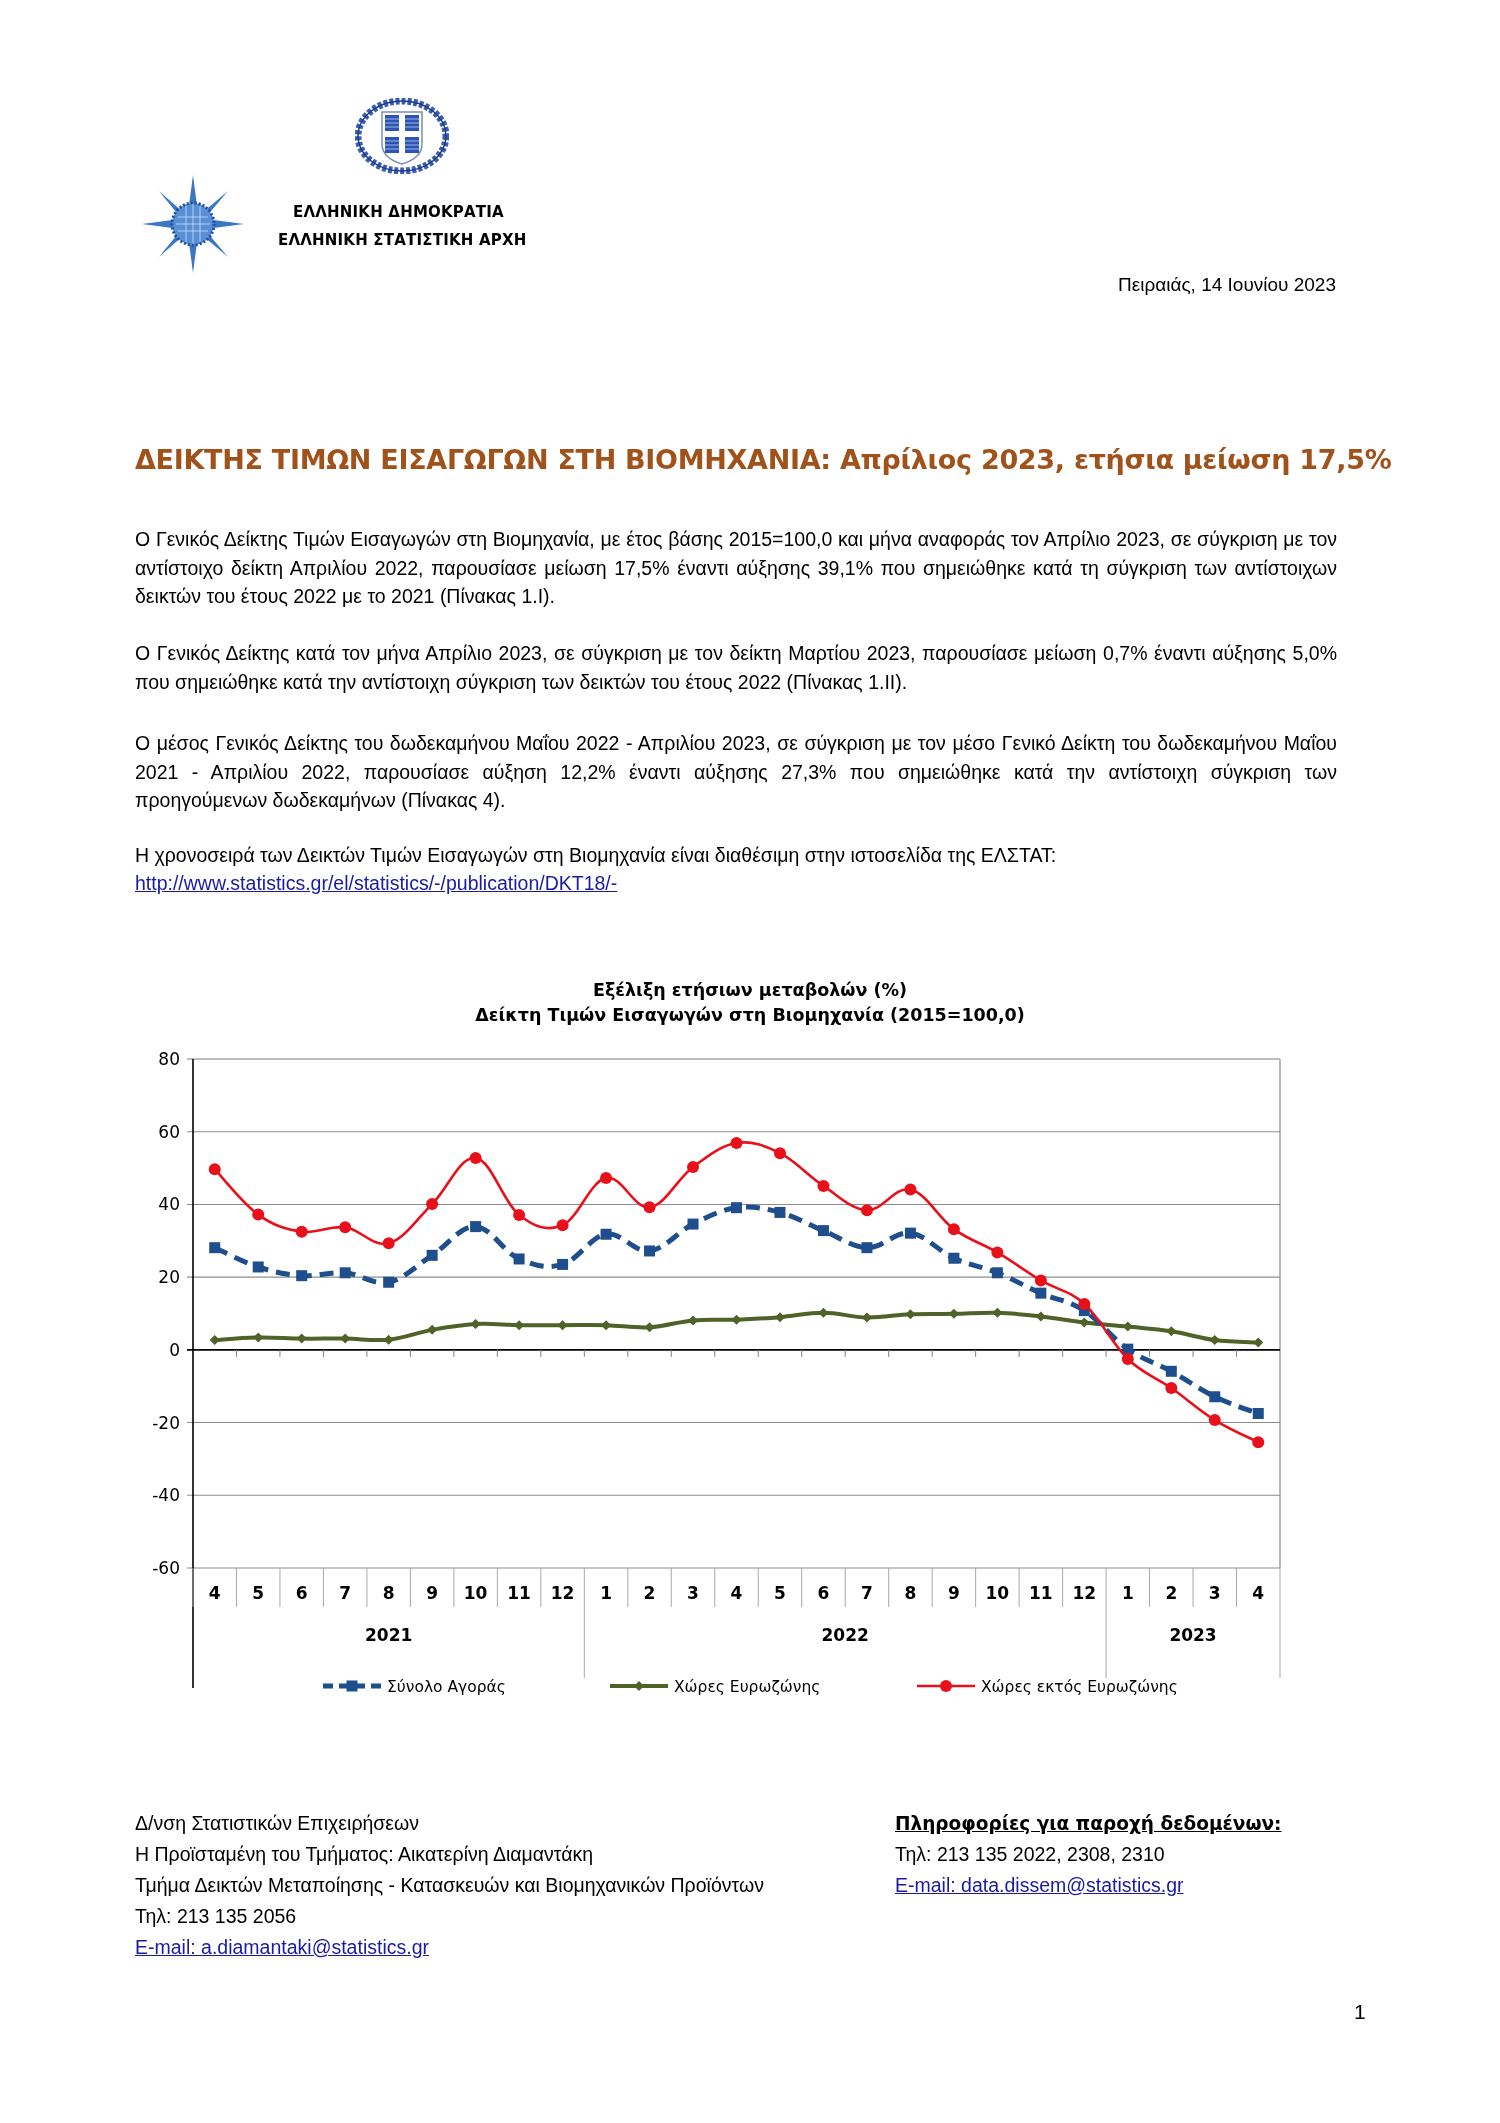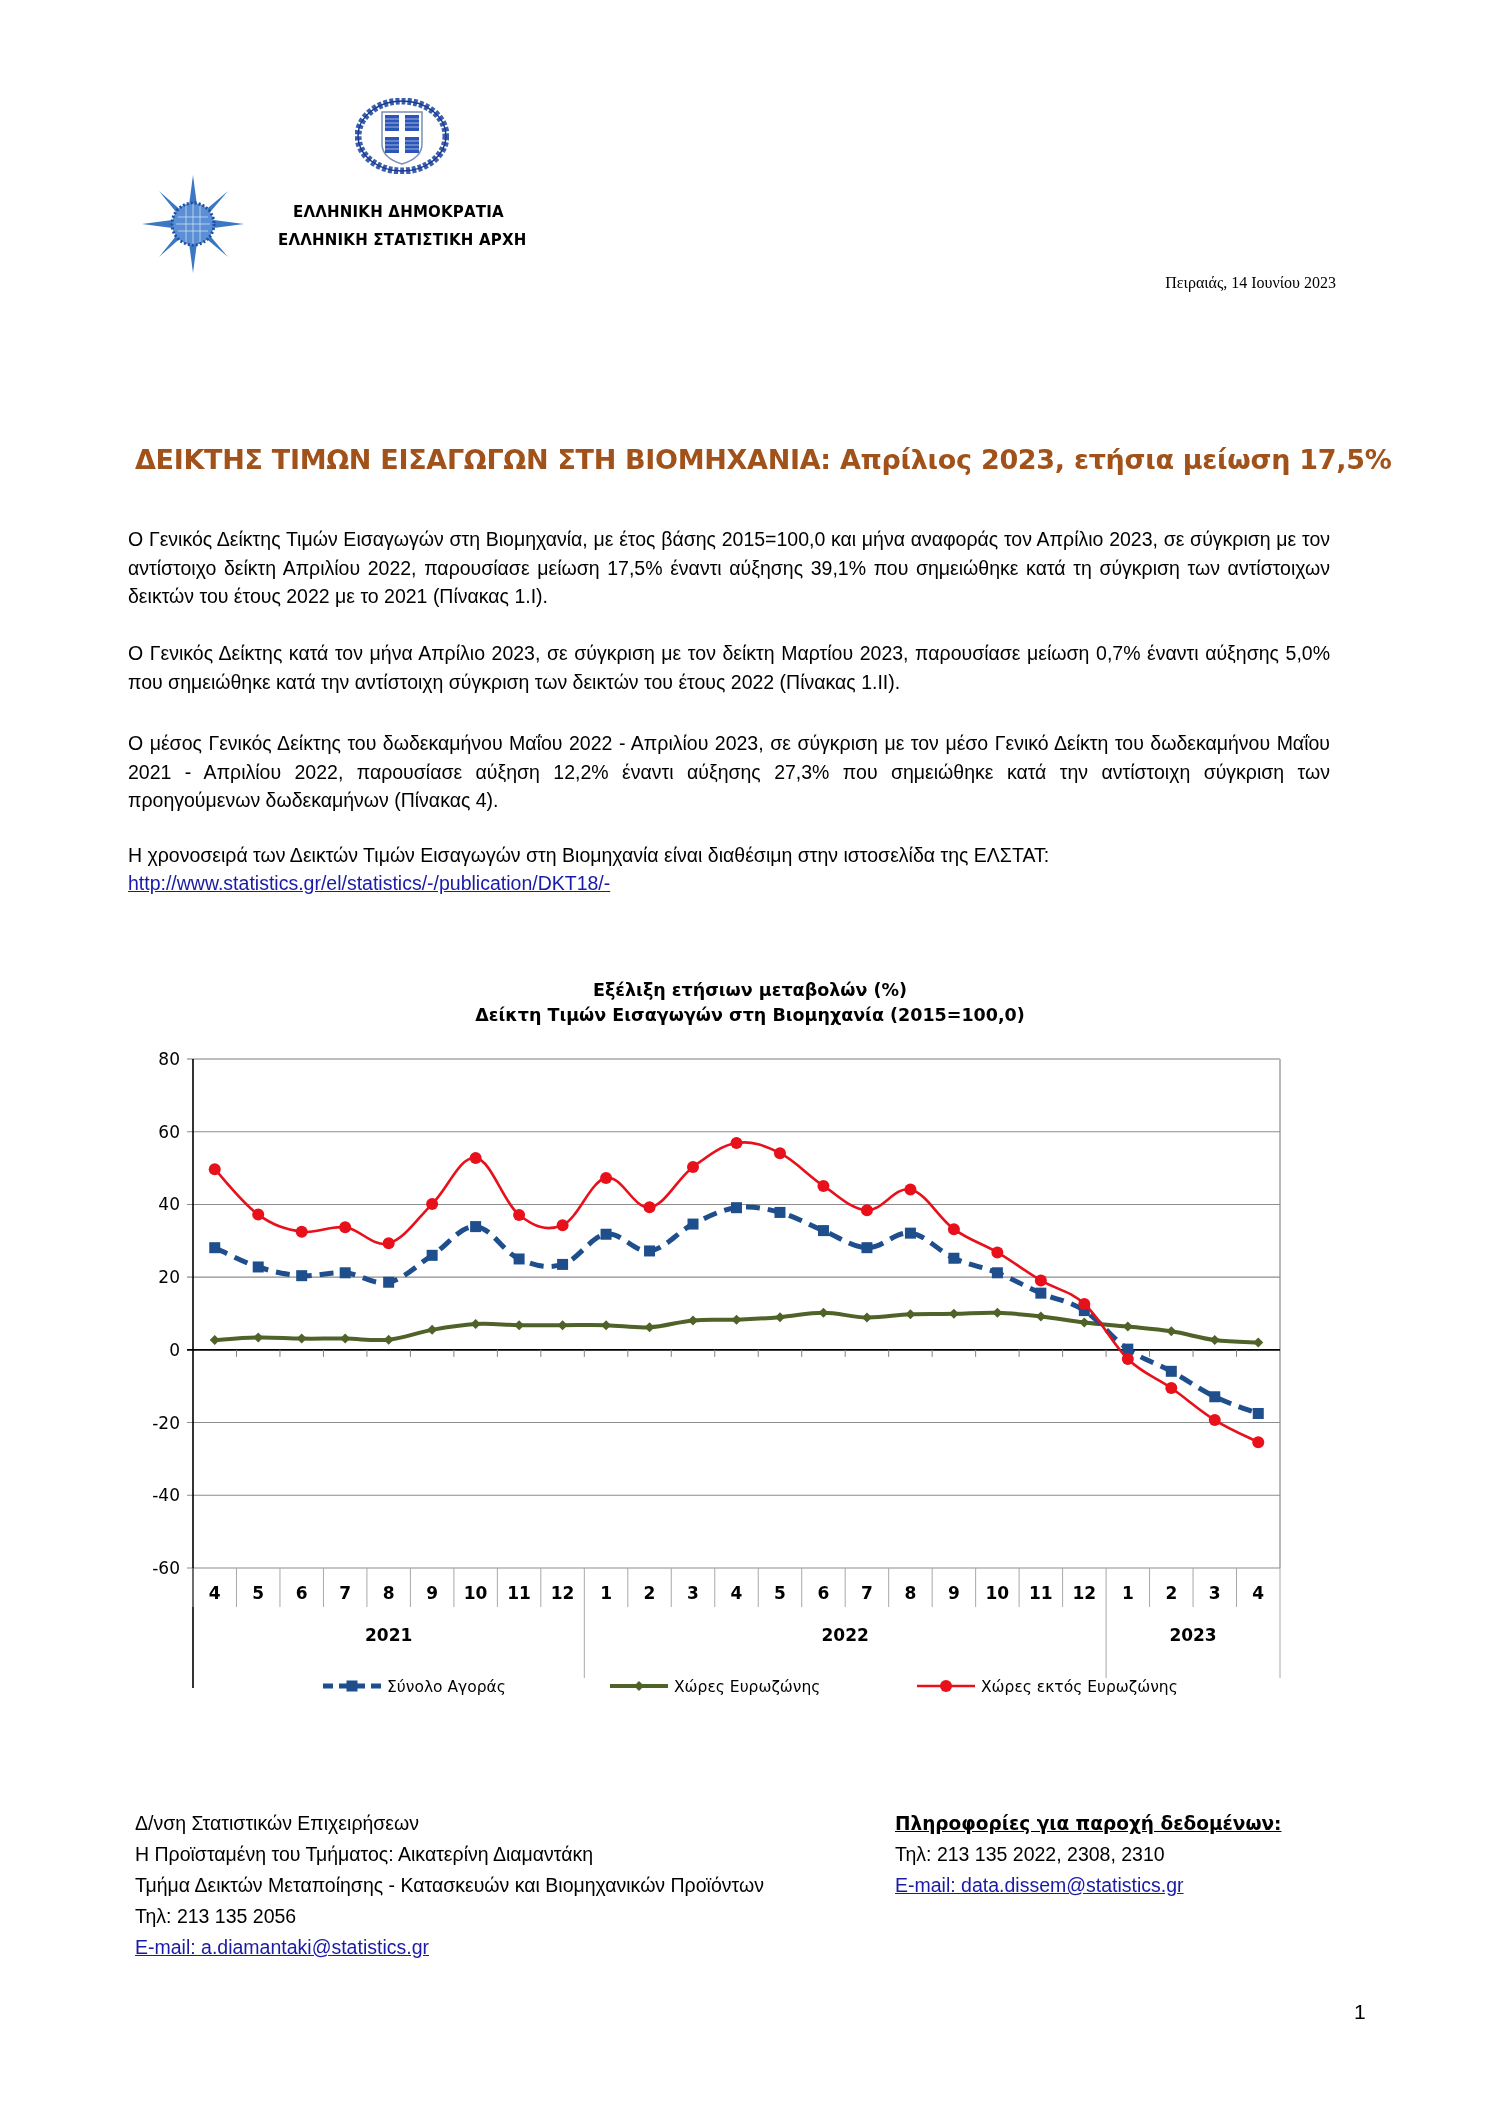--- a/index.html
+++ b/index.html
@@ -1,23 +1,23 @@
 <!DOCTYPE html>
 <html><head>
 <meta charset="utf-8">
 <style>
   html, body { margin: 0; padding: 0; background: #ffffff; }
   body { width: 1500px; height: 2123px; position: relative; overflow: hidden;
          font-family: "Liberation Sans", "DejaVu Sans", sans-serif; color: #000; }
   .abs { position: absolute; }
   .hdr-text { font-family: "DejaVu Sans", sans-serif; font-weight: bold; font-size: 15px; white-space: nowrap; letter-spacing: 0.2px; }
-  .date { font-size: 16px; white-space: nowrap; font-family: Liberation Serif, serif; }
+  .date { font-size: 19px; white-space: nowrap; }
   .title { left: 135px; top: 444px; font-size: 27px; font-weight: bold; color: #a0521a; white-space: nowrap;
            font-family: "DejaVu Sans", sans-serif; letter-spacing: -0.3px; }
-  .para { left: 128px; width: 1202px; font-size: 19.5px; line-height: 28.5px; text-align: justify; }
+  .para { left: 135px; width: 1202px; font-size: 19.5px; line-height: 28.5px; text-align: justify; }
   .link { color: #1a1aa6; text-decoration: underline; cursor: pointer; }
   .chart-title { left: 0; width: 1500px; text-align: center; font-family: "DejaVu Sans", sans-serif;
                  font-weight: bold; font-size: 17.5px; line-height: 25px; }
   svg text { font-family: "DejaVu Sans", sans-serif; }
   .foot { font-size: 19.5px; line-height: 31px; white-space: nowrap; }
   .foot-h { font-weight: bold; text-decoration: underline; font-family: "DejaVu Sans", sans-serif; font-size: 18.5px; }
   .pagenum { font-size: 21px; }
 </style>
 </head>
 <body>

